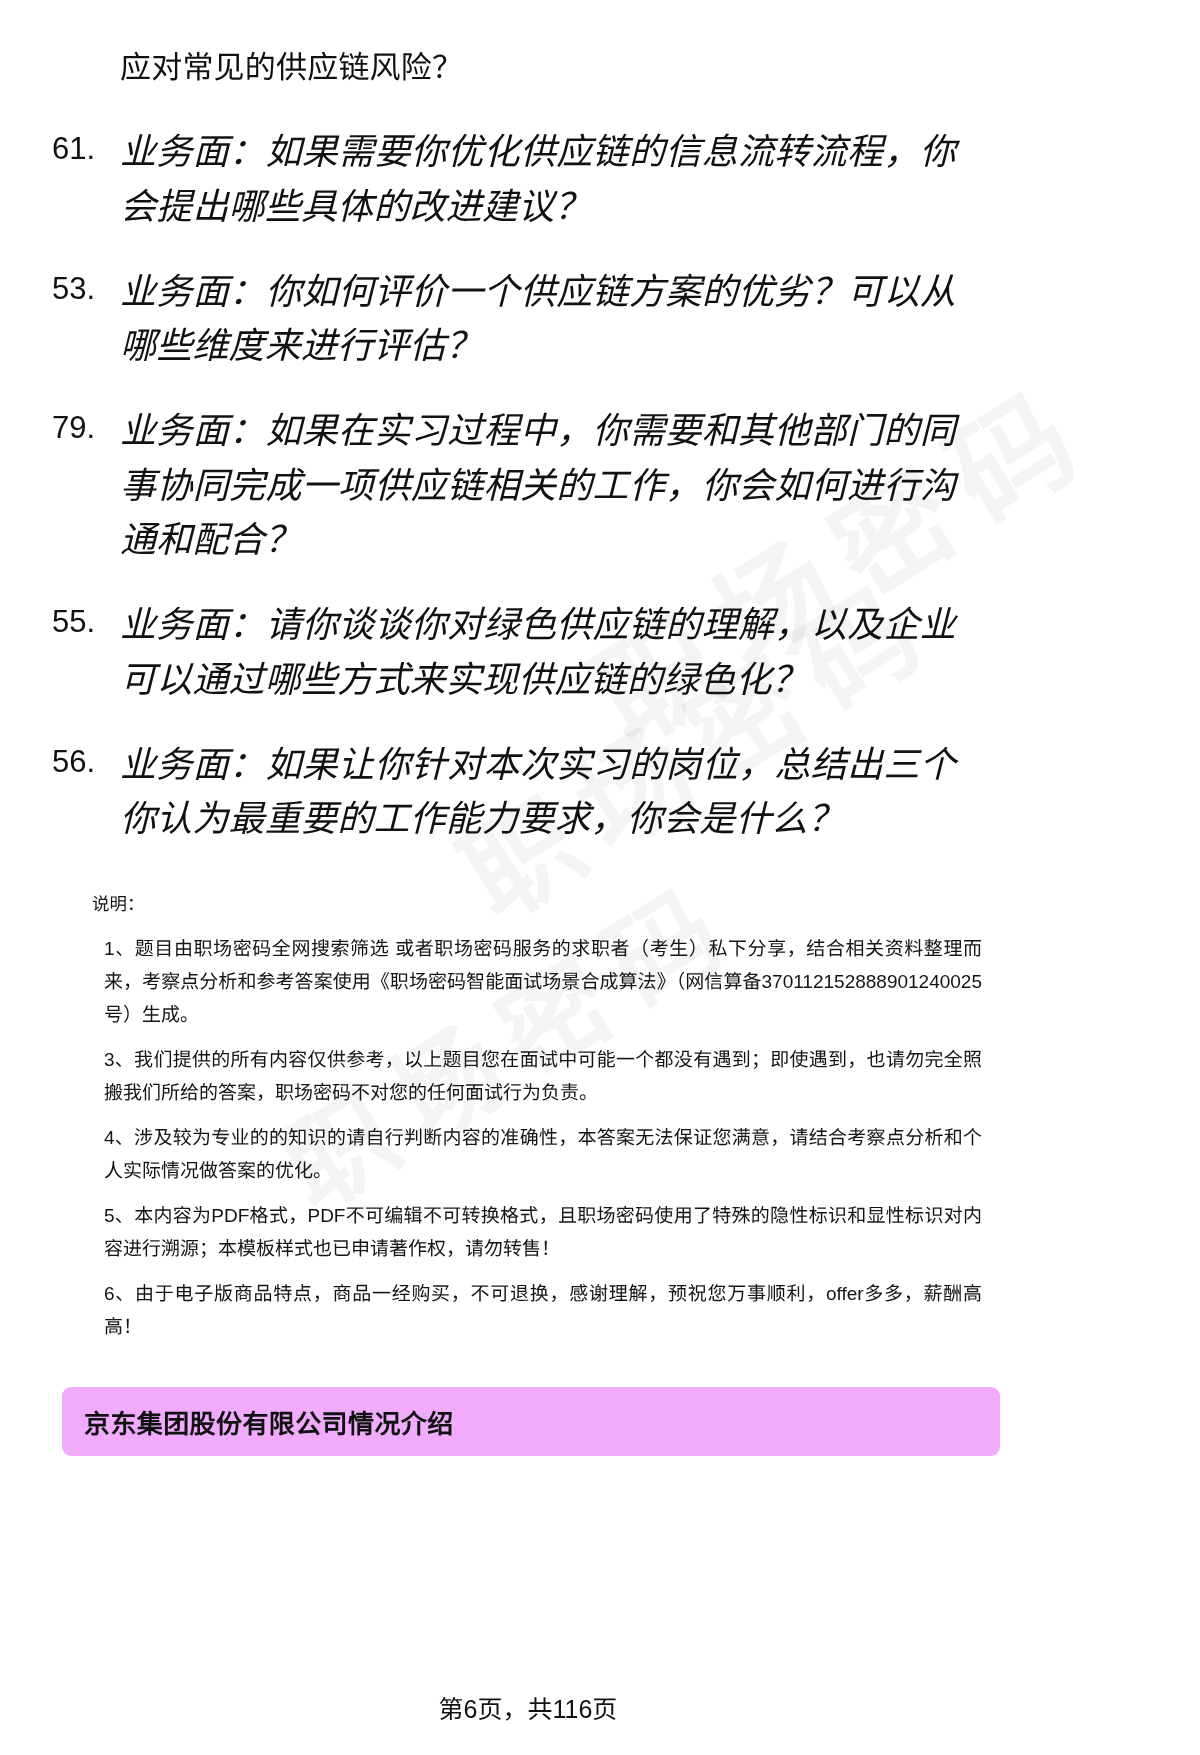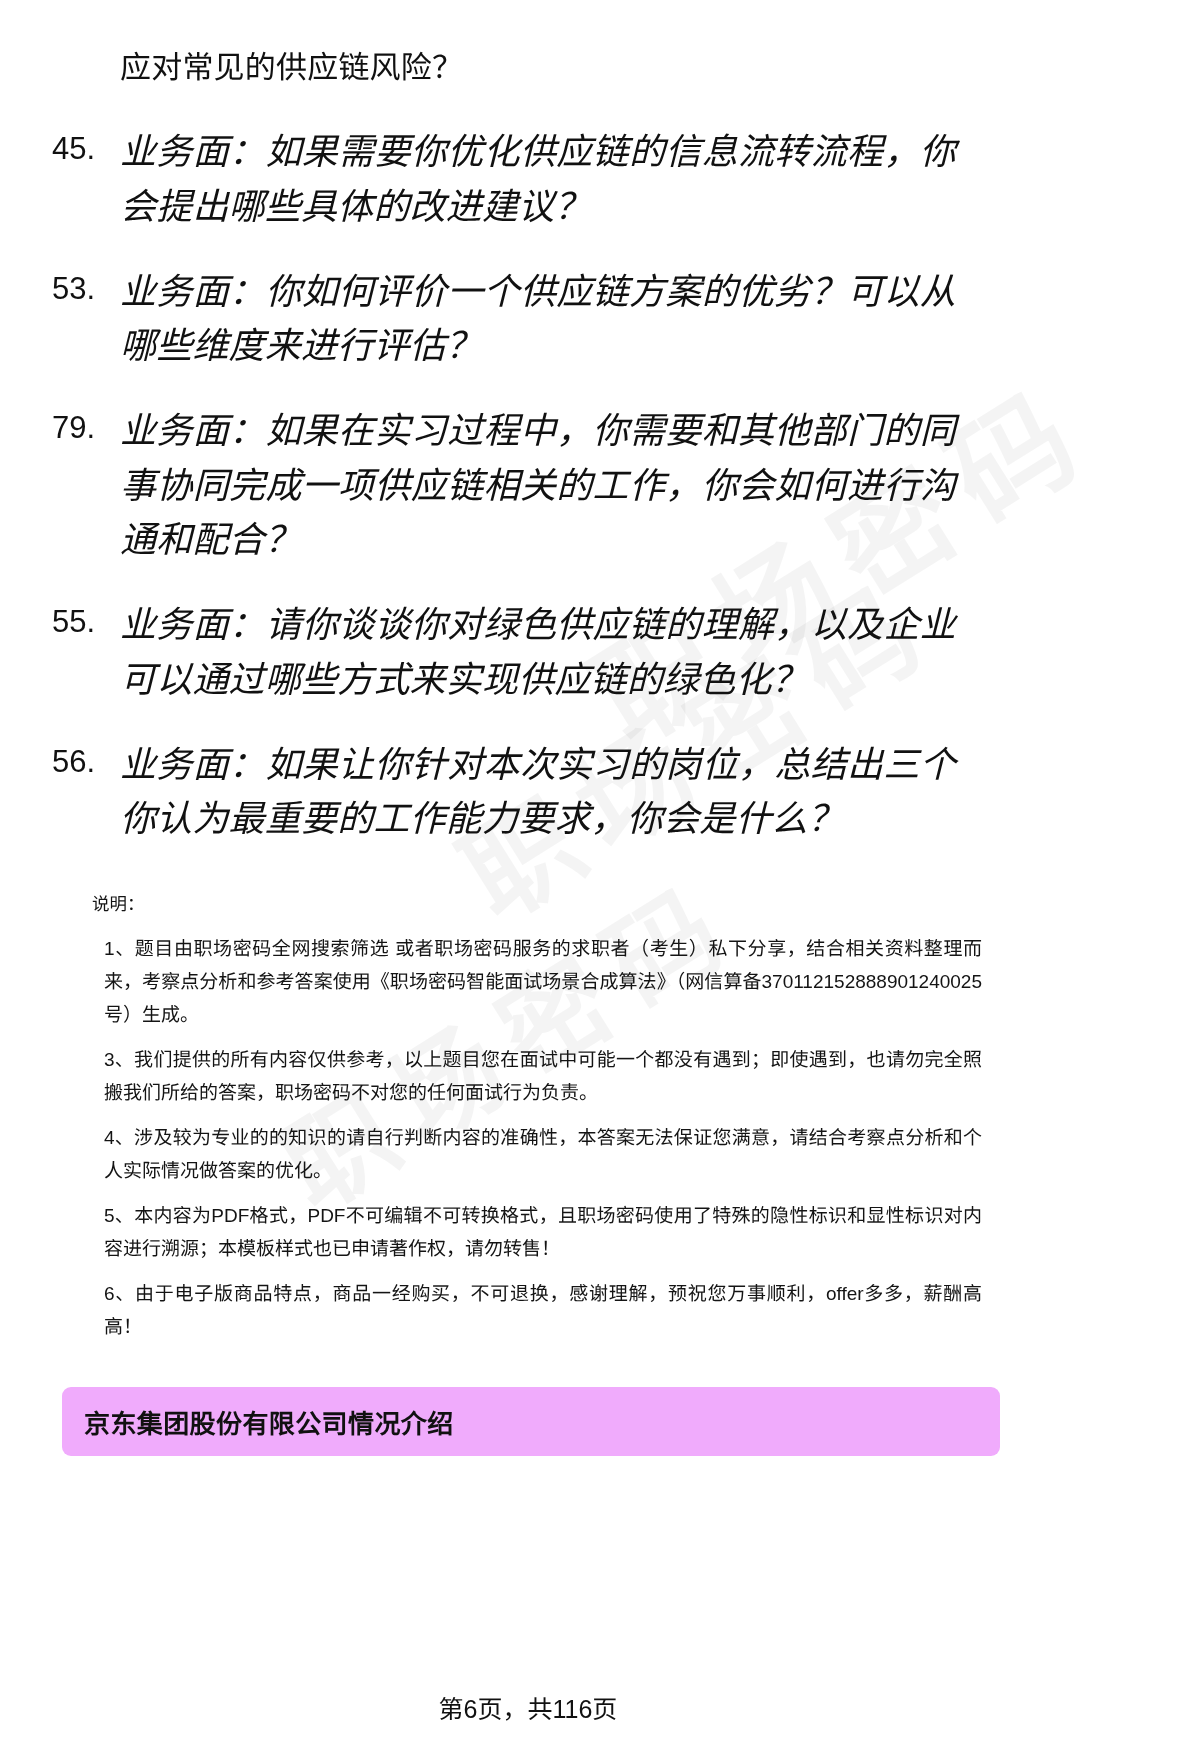--- a/index.html
+++ b/index.html
@@ -163,21 +163,21 @@
   <div class="wm wm-c">职场密码</div>
 </div>
 
 <div id="page">
 
   <section id="question-list">
 
     <p class="question-continuation">应对常见的供应链风险？</p>
 
     <div class="question-item">
-      <div class="question-number">45.</div>
+      <div class="question-number">61.</div>
       <div class="question-text">业务面：如果需要你优化供应链的信息流转流程，你会提出哪些具体的改进建议？</div>
     </div>
 
     <div class="question-item">
       <div class="question-number">53.</div>
       <div class="question-text">业务面：你如何评价一个供应链方案的优劣？可以从哪些维度来进行评估？</div>
     </div>
 
     <div class="question-item">
       <div class="question-number">79.</div>

